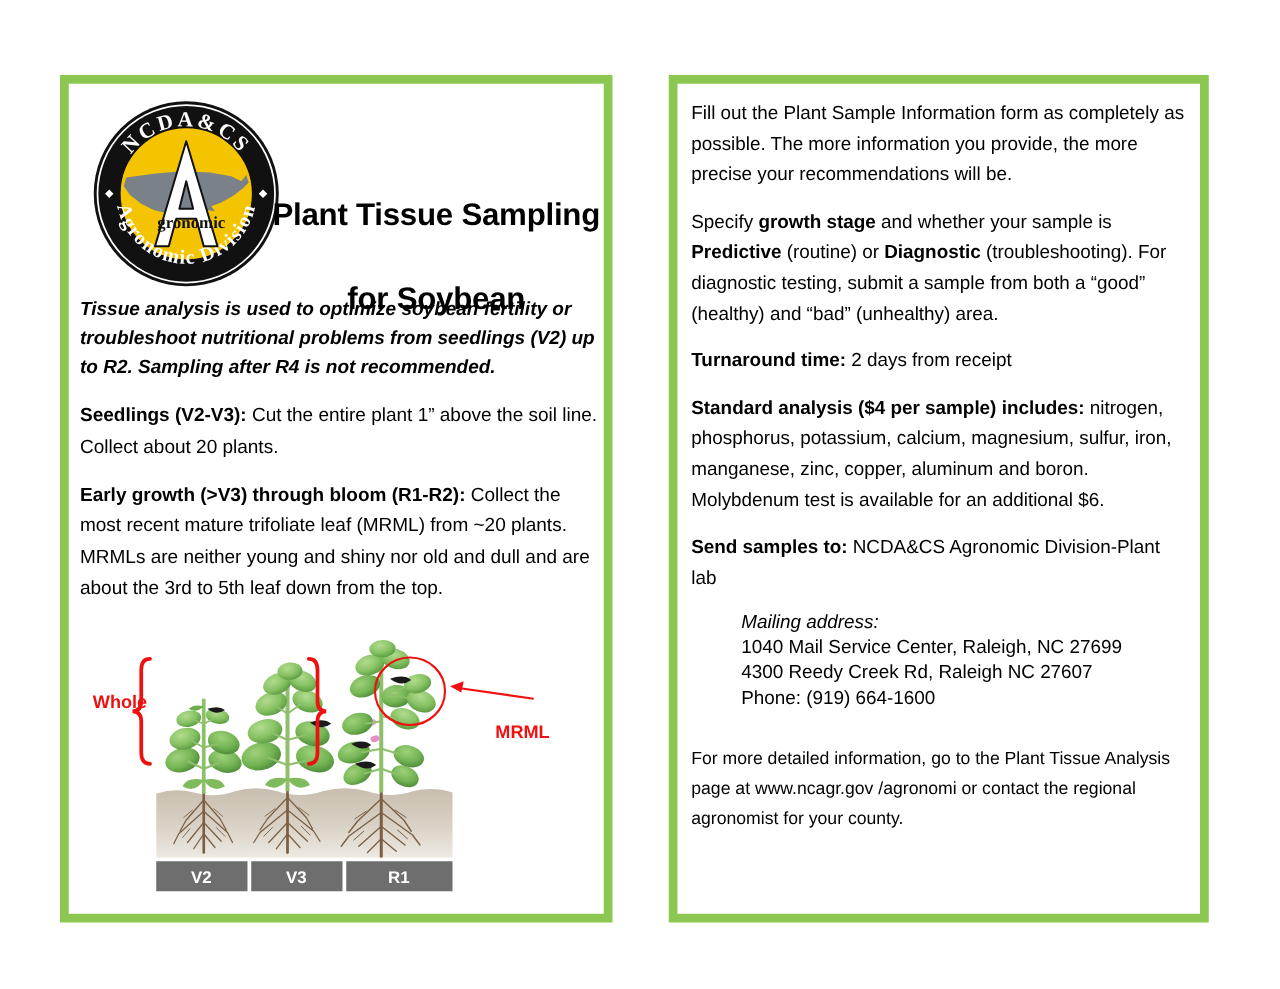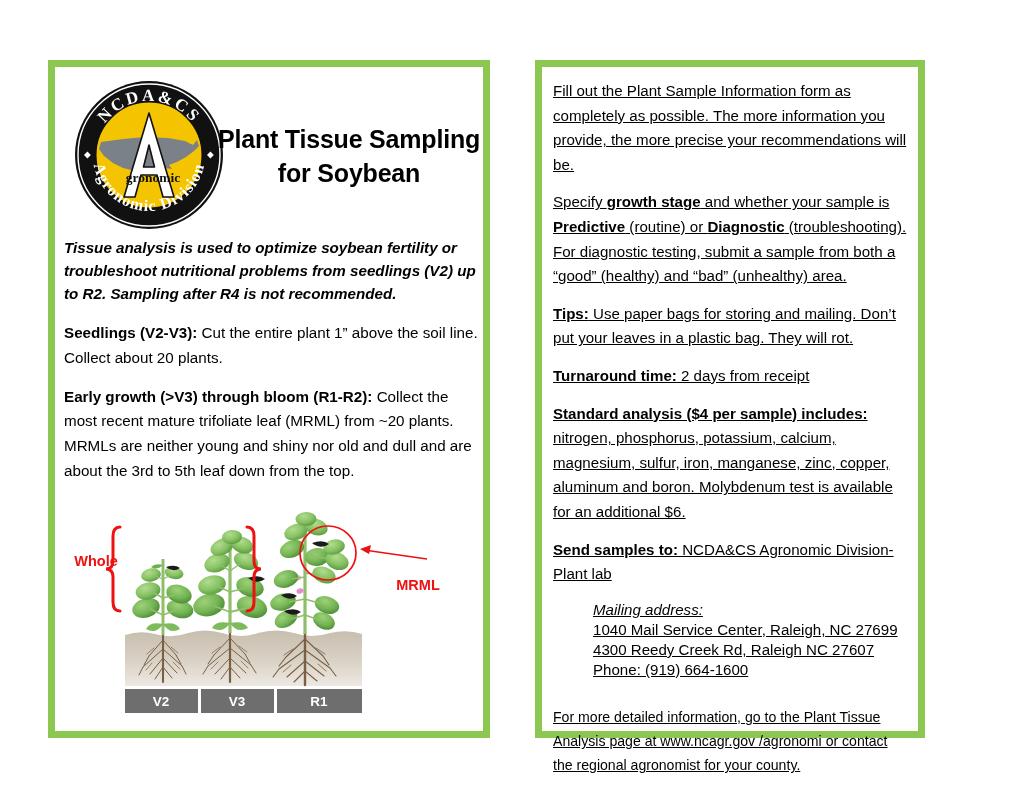--- a/index.html
+++ b/index.html
@@ -51,21 +51,21 @@
     position: absolute;
     left: 160px;
     top: 56px;
     width: 268px;
     text-align: center;
     font-size: 25px;
     font-weight: bold;
     line-height: 1.35;
     letter-spacing: -0.2px;
   }
-  .title-block .tline { display: block; }
+  .title-block .tline { display: block; margin-top: 33px; }
 
   .left-body {
     position: absolute;
     left: 9px;
     top: 170px;
     width: 414px;
   }
   .left-body p {
     margin: 0 0 14px 0;
     font-size: 15.2px;
@@ -81,23 +81,22 @@
     top: 432px;
     width: 414px;
     height: 224px;
   }
   #plant-figure svg { display: block; width: 100%; height: 100%; }
 
   
   #right-panel {
     left: 535px;
     top: 60px;
-    width: 390px;
+    width: 432px;
     height: 678px;
-    text-decoration: underline;
   }
   .right-inner {
     position: relative;
     width: 100%;
     height: 100%;
     padding: 12px 11px 0 11px;
     box-sizing: border-box;
   }
   .right-inner p {
     margin: 0 0 13px 0;
@@ -325,21 +324,20 @@
   </div>
 </div>
 
 <div class="panel" id="right-panel">
   <div class="right-inner">
 
     <p>Fill out the Plant Sample Information form as completely as possible.  The more information you provide, the more precise your recommendations will be.</p>
 
     <p><span>Specify </span><b>growth stage</b><span> and whether your sample is </span><b>Predictive</b><span> (routine) or  </span><b>Diagnostic</b><span> (troubleshooting). For diagnostic testing, submit a sample from both a “good” (healthy) and “bad” (unhealthy) area.</span></p>
 
-    <p><b>Tips:</b><span> Use paper bags for storing and mailing. Don’t put your leaves in a plastic bag.  They will rot.</span></p>
 
     <p><b>Turnaround time:</b><span> 2 days from receipt</span></p>
 
     <p><b>Standard analysis ($4 per sample) includes:</b><span>  nitrogen, phosphorus, potassium, calcium, magnesium, sulfur, iron, manganese, zinc, copper, aluminum and boron. Molybdenum test is available for an additional $6.</span></p>
 
     <p><b>Send samples to:</b><span> NCDA&amp;CS Agronomic Division-Plant lab</span></p>
 
     <div class="address-block">
       <div class="it">Mailing address:</div>
       <div>1040 Mail Service Center, Raleigh, NC 27699</div>

